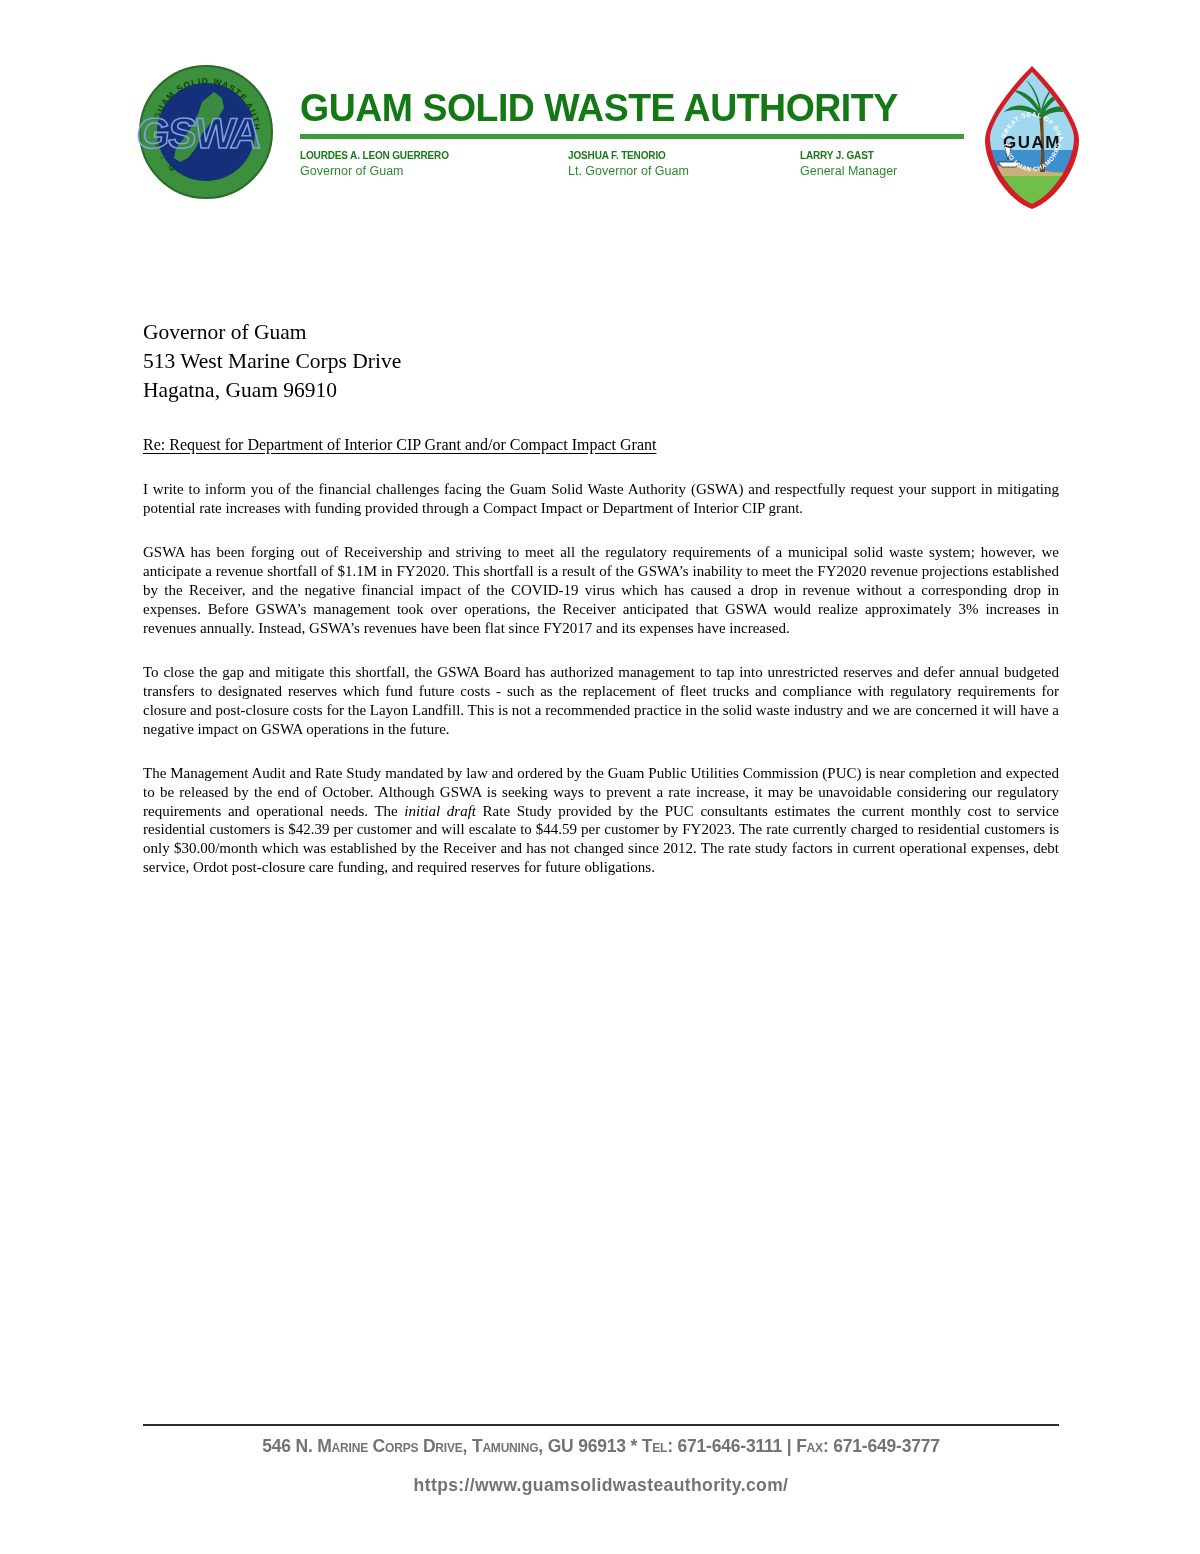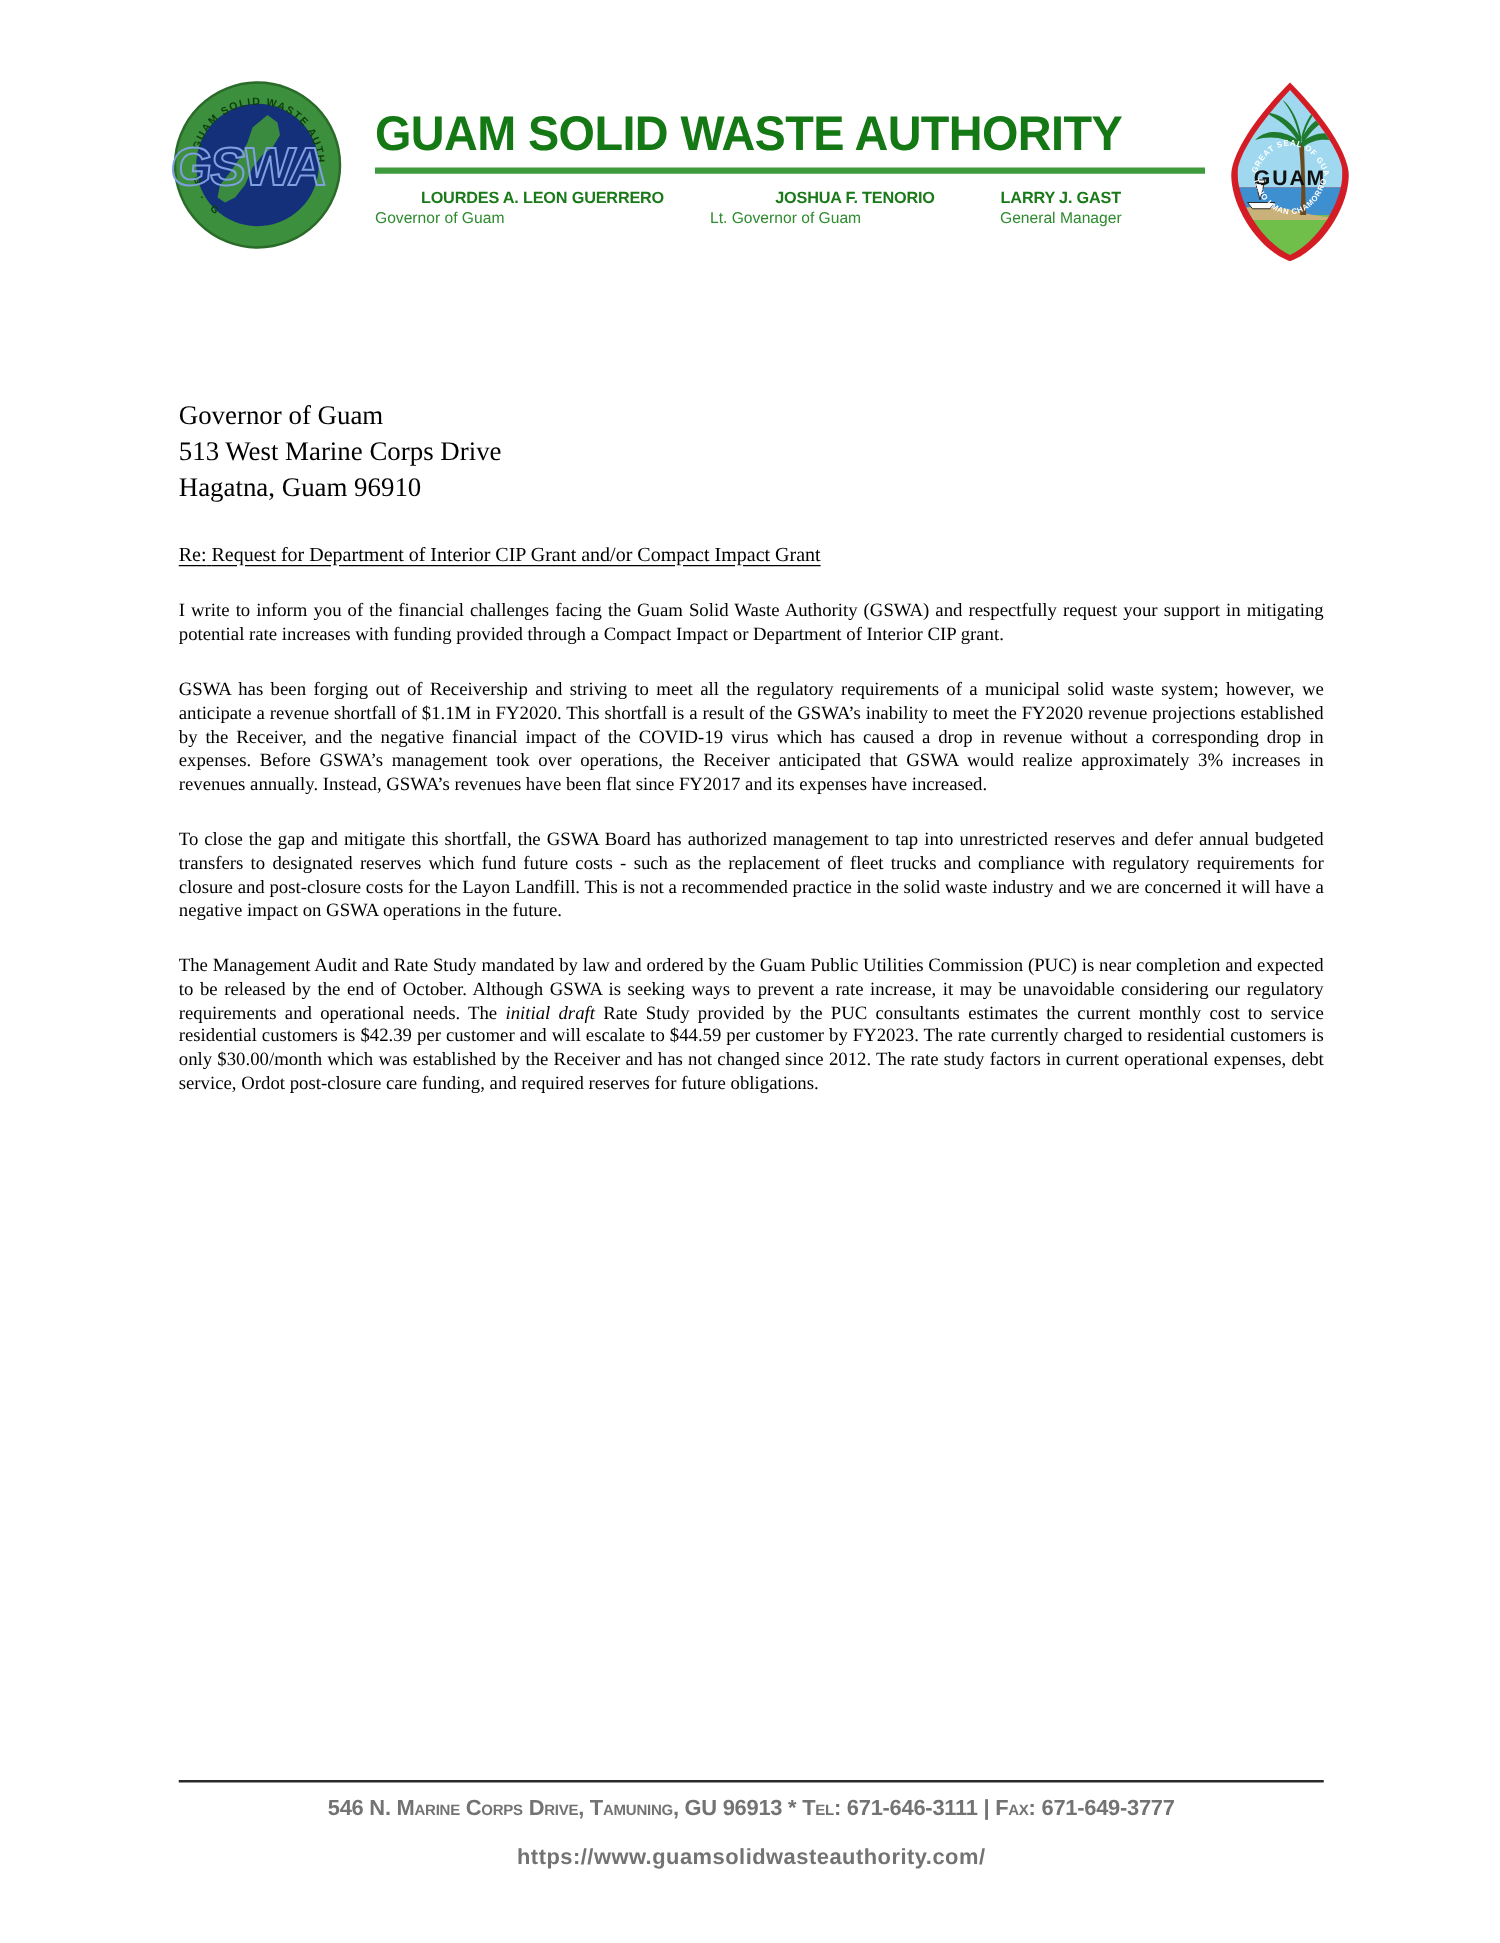--- a/index.html
+++ b/index.html
@@ -74,26 +74,25 @@
   }
   .official {
     box-sizing: border-box;
   }
   .official.o1 { width: 268px; }
   .official.o2 { width: 232px; }
   .official.o3 { width: auto; }
   .official-name {
     font-family: "Liberation Sans", "DejaVu Sans", sans-serif;
     font-weight: bold;
-    font-size: 13px;
+    font-size: 10px;
     letter-spacing: -0.15px;
     color: #1a7a1a;
     line-height: 1.25;
     white-space: nowrap;
-    text-align: center;
   }
   .official-role {
     font-family: "Liberation Sans", "DejaVu Sans", sans-serif;
     font-weight: normal;
     font-size: 12.5px;
     color: #2e8b2e;
     line-height: 1.3;
     white-space: nowrap;
   }
 

